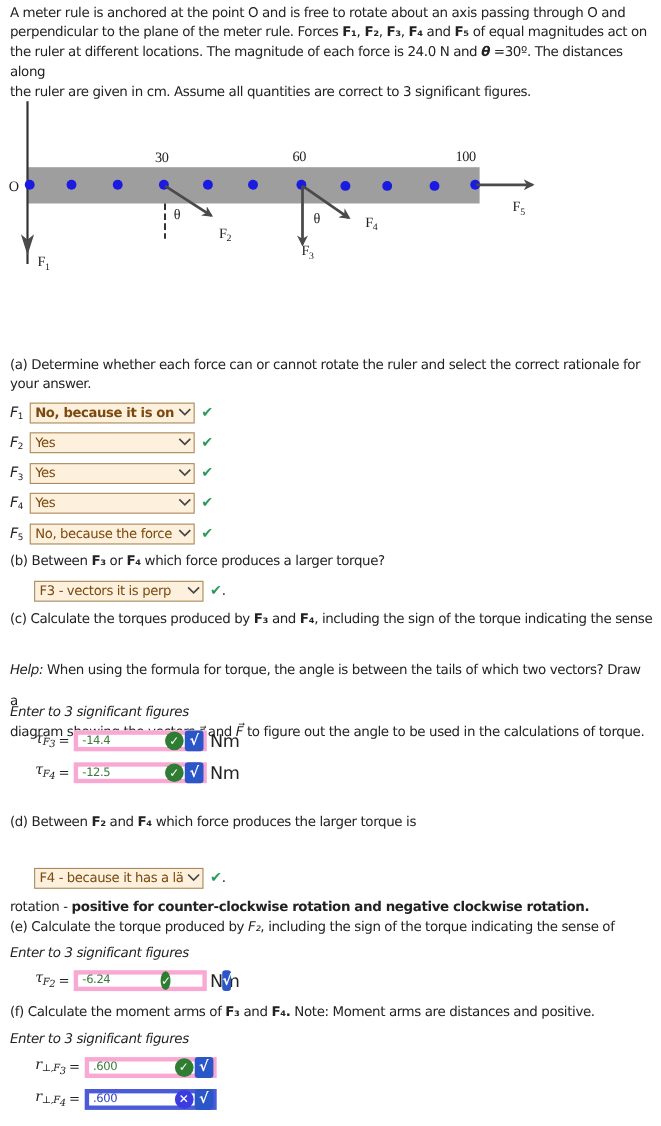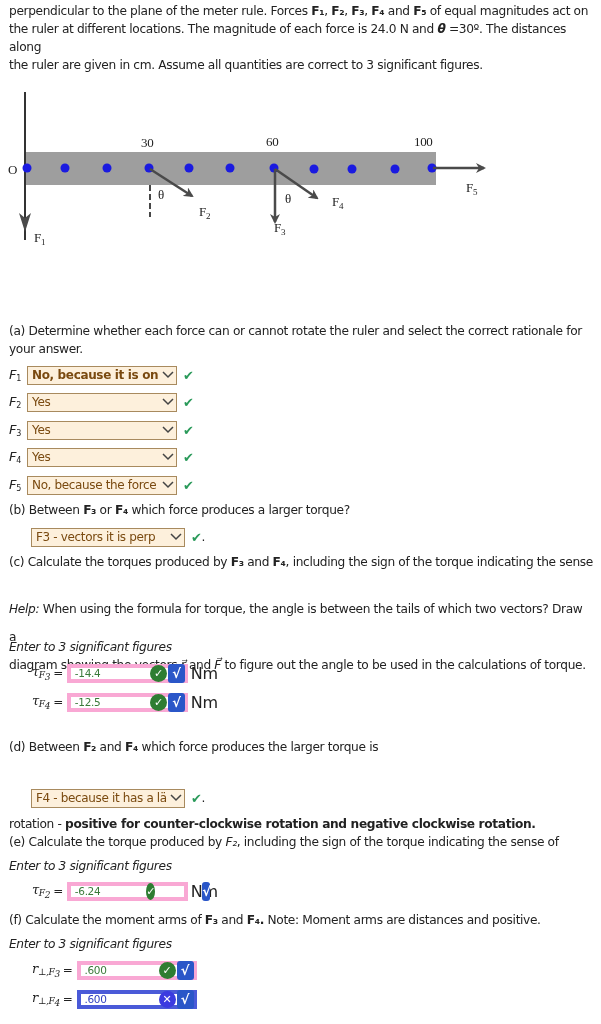--- a/index.html
+++ b/index.html
@@ -26,20 +26,21 @@
   .unit { font-size: 16px; margin-left: 3px; color: #222; }
   .tau { font-family: "DejaVu Serif", serif; font-style: italic; font-size: 13px; }
   .tau sub { font-style: italic; font-size: 9px; }
   .eq { font-size: 12px; margin: 0 4px 0 3px; }
   .ital { font-style: italic; }
 </style>
 </head>
 <body>
 
 <div class="p" style="top:2px;">
+  <div>A meter rule is anchored at the point O and is free to rotate about an axis passing through O and</div>
   <div><span>perpendicular to the plane of the meter rule. Forces </span><b>F₁</b>, <b>F₂</b>, <b>F₃</b>, <b>F₄</b> and <b>F₅</b><span> of equal magnitudes act on</span></div>
   <div><span>the ruler at different locations. The magnitude of each force is 24.0 N and </span><b class="ital">θ</b><span> =30º. The distances along</span></div>
   <div>the ruler are given in cm. Assume all quantities are correct to 3 significant figures.</div>
 </div>
 
 <div class="diagram">
   <svg width="601" height="170" viewBox="0 85 601 170" xmlns="http://www.w3.org/2000/svg">
     <defs>
       <marker id="ah" markerWidth="10" markerHeight="10" refX="8" refY="5" orient="auto" markerUnits="userSpaceOnUse">
         <path d="M0,0 L10,5 L0,10 L3,5 Z" fill="#4a4a4a"></path>

